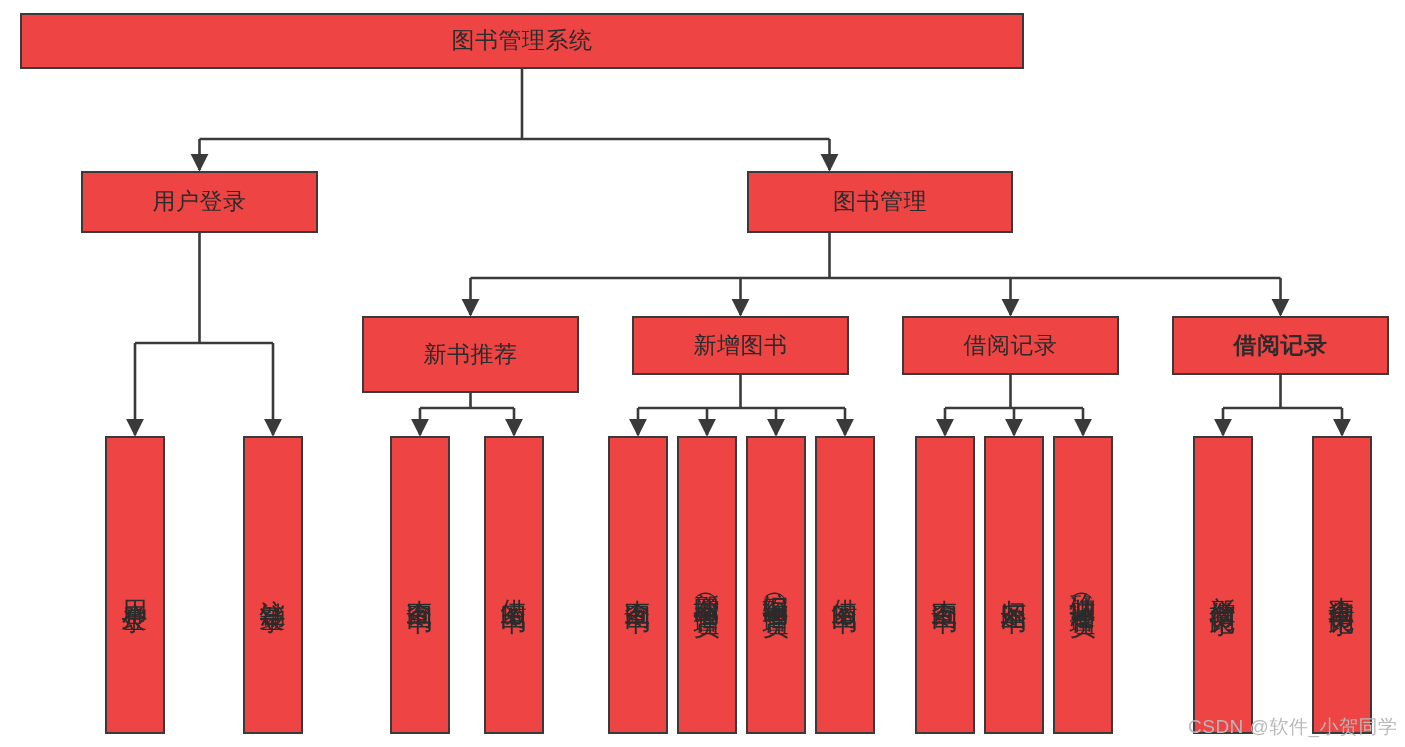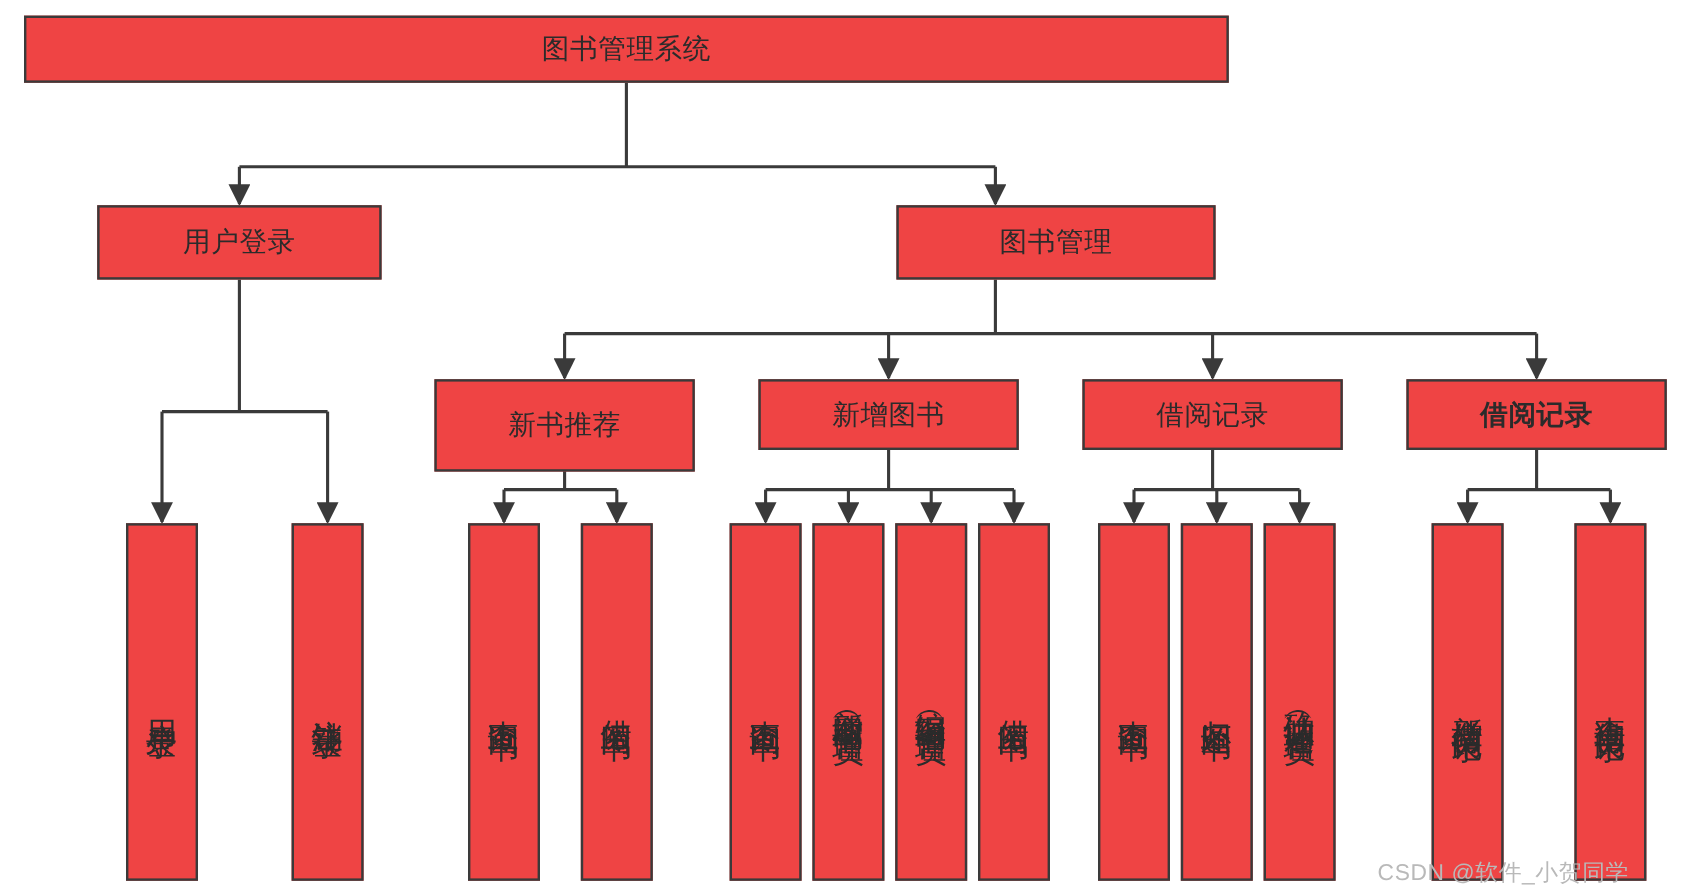--- a/index.html
+++ b/index.html
@@ -52,21 +52,21 @@
   .v-node .node-label {
     writing-mode: vertical-rl;
     text-orientation: upright;
     font-size: 26px;
     line-height: 1.0;
     letter-spacing: 3px;
     max-height: 100%;
   }
   .watermark {
     position: absolute;
-    left: 1148px;
+    left: 1188px;
     top: 714px;
     font-size: 19px;
     color: #b9b9b9;
     white-space: nowrap;
     letter-spacing: 0.5px;
   }
 </style>
 </head>
 <body>
 

